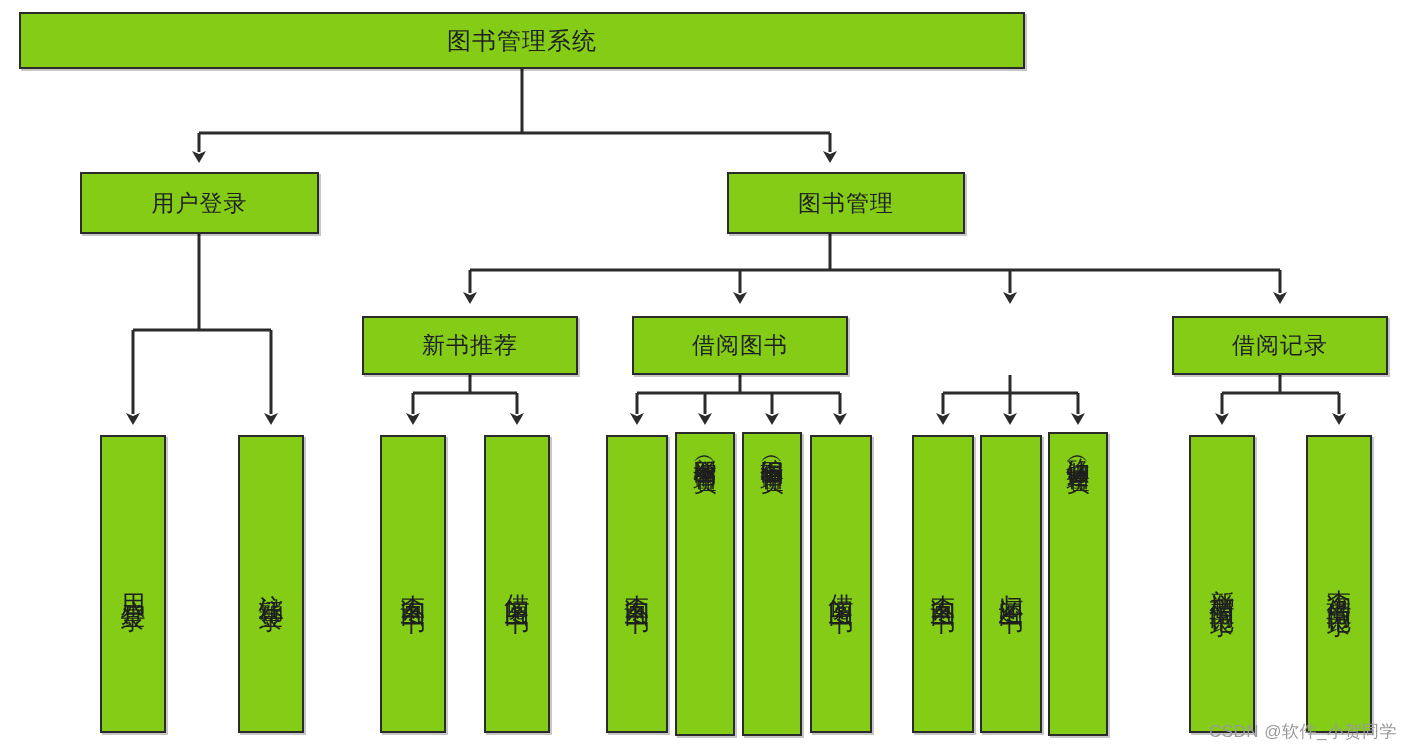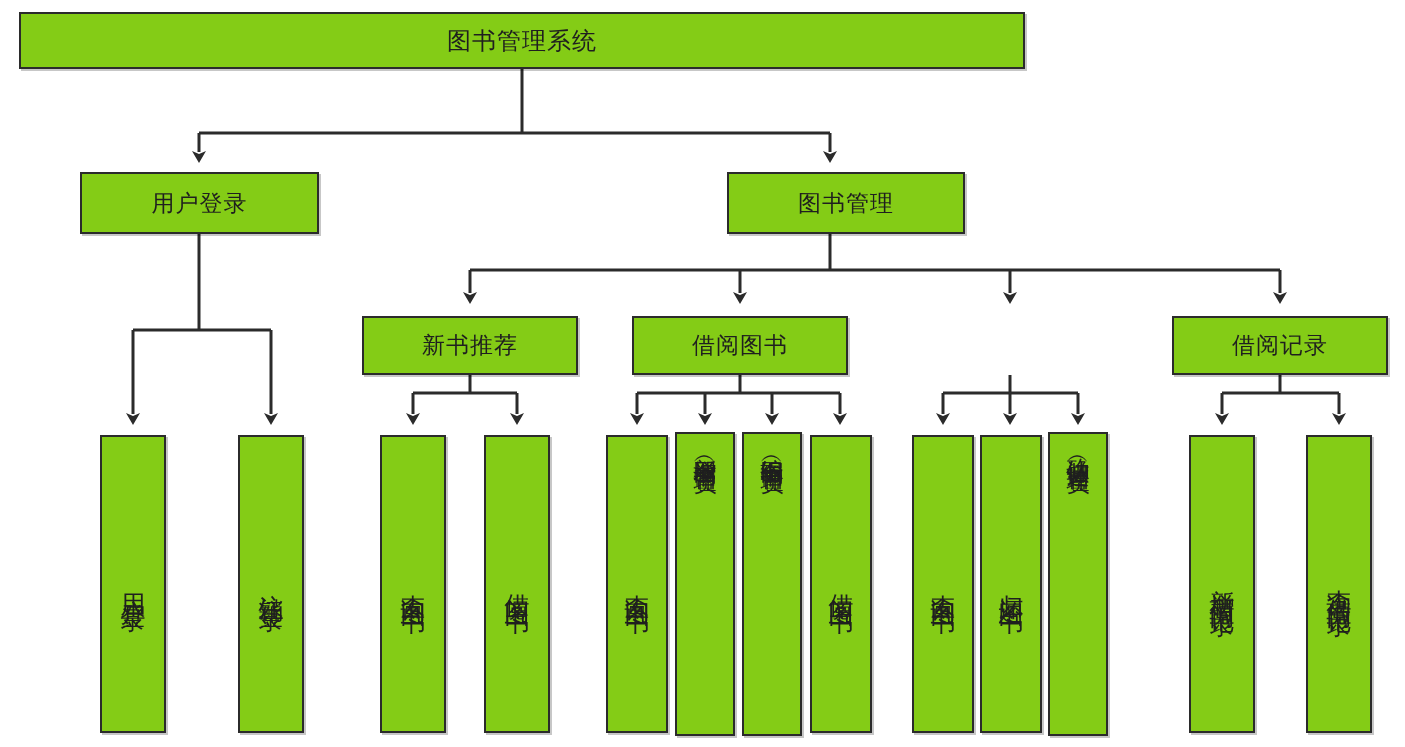--- a/index.html
+++ b/index.html
@@ -183,14 +183,15 @@
     <span class="lbl">确认归还（管理员）</span>
   </div>
 
   <div class="node v" style="left:1189px;top:435px;width:66px;height:298px;">
     <span class="lbl">新增借阅记录</span>
   </div>
   <div class="node v" style="left:1306px;top:435px;width:66px;height:298px;">
     <span class="lbl">查询借阅记录</span>
   </div>
 
+  <div class="watermark">CSDN @软件_小贺同学</div>
 
 </div>
 
 </body></html>

